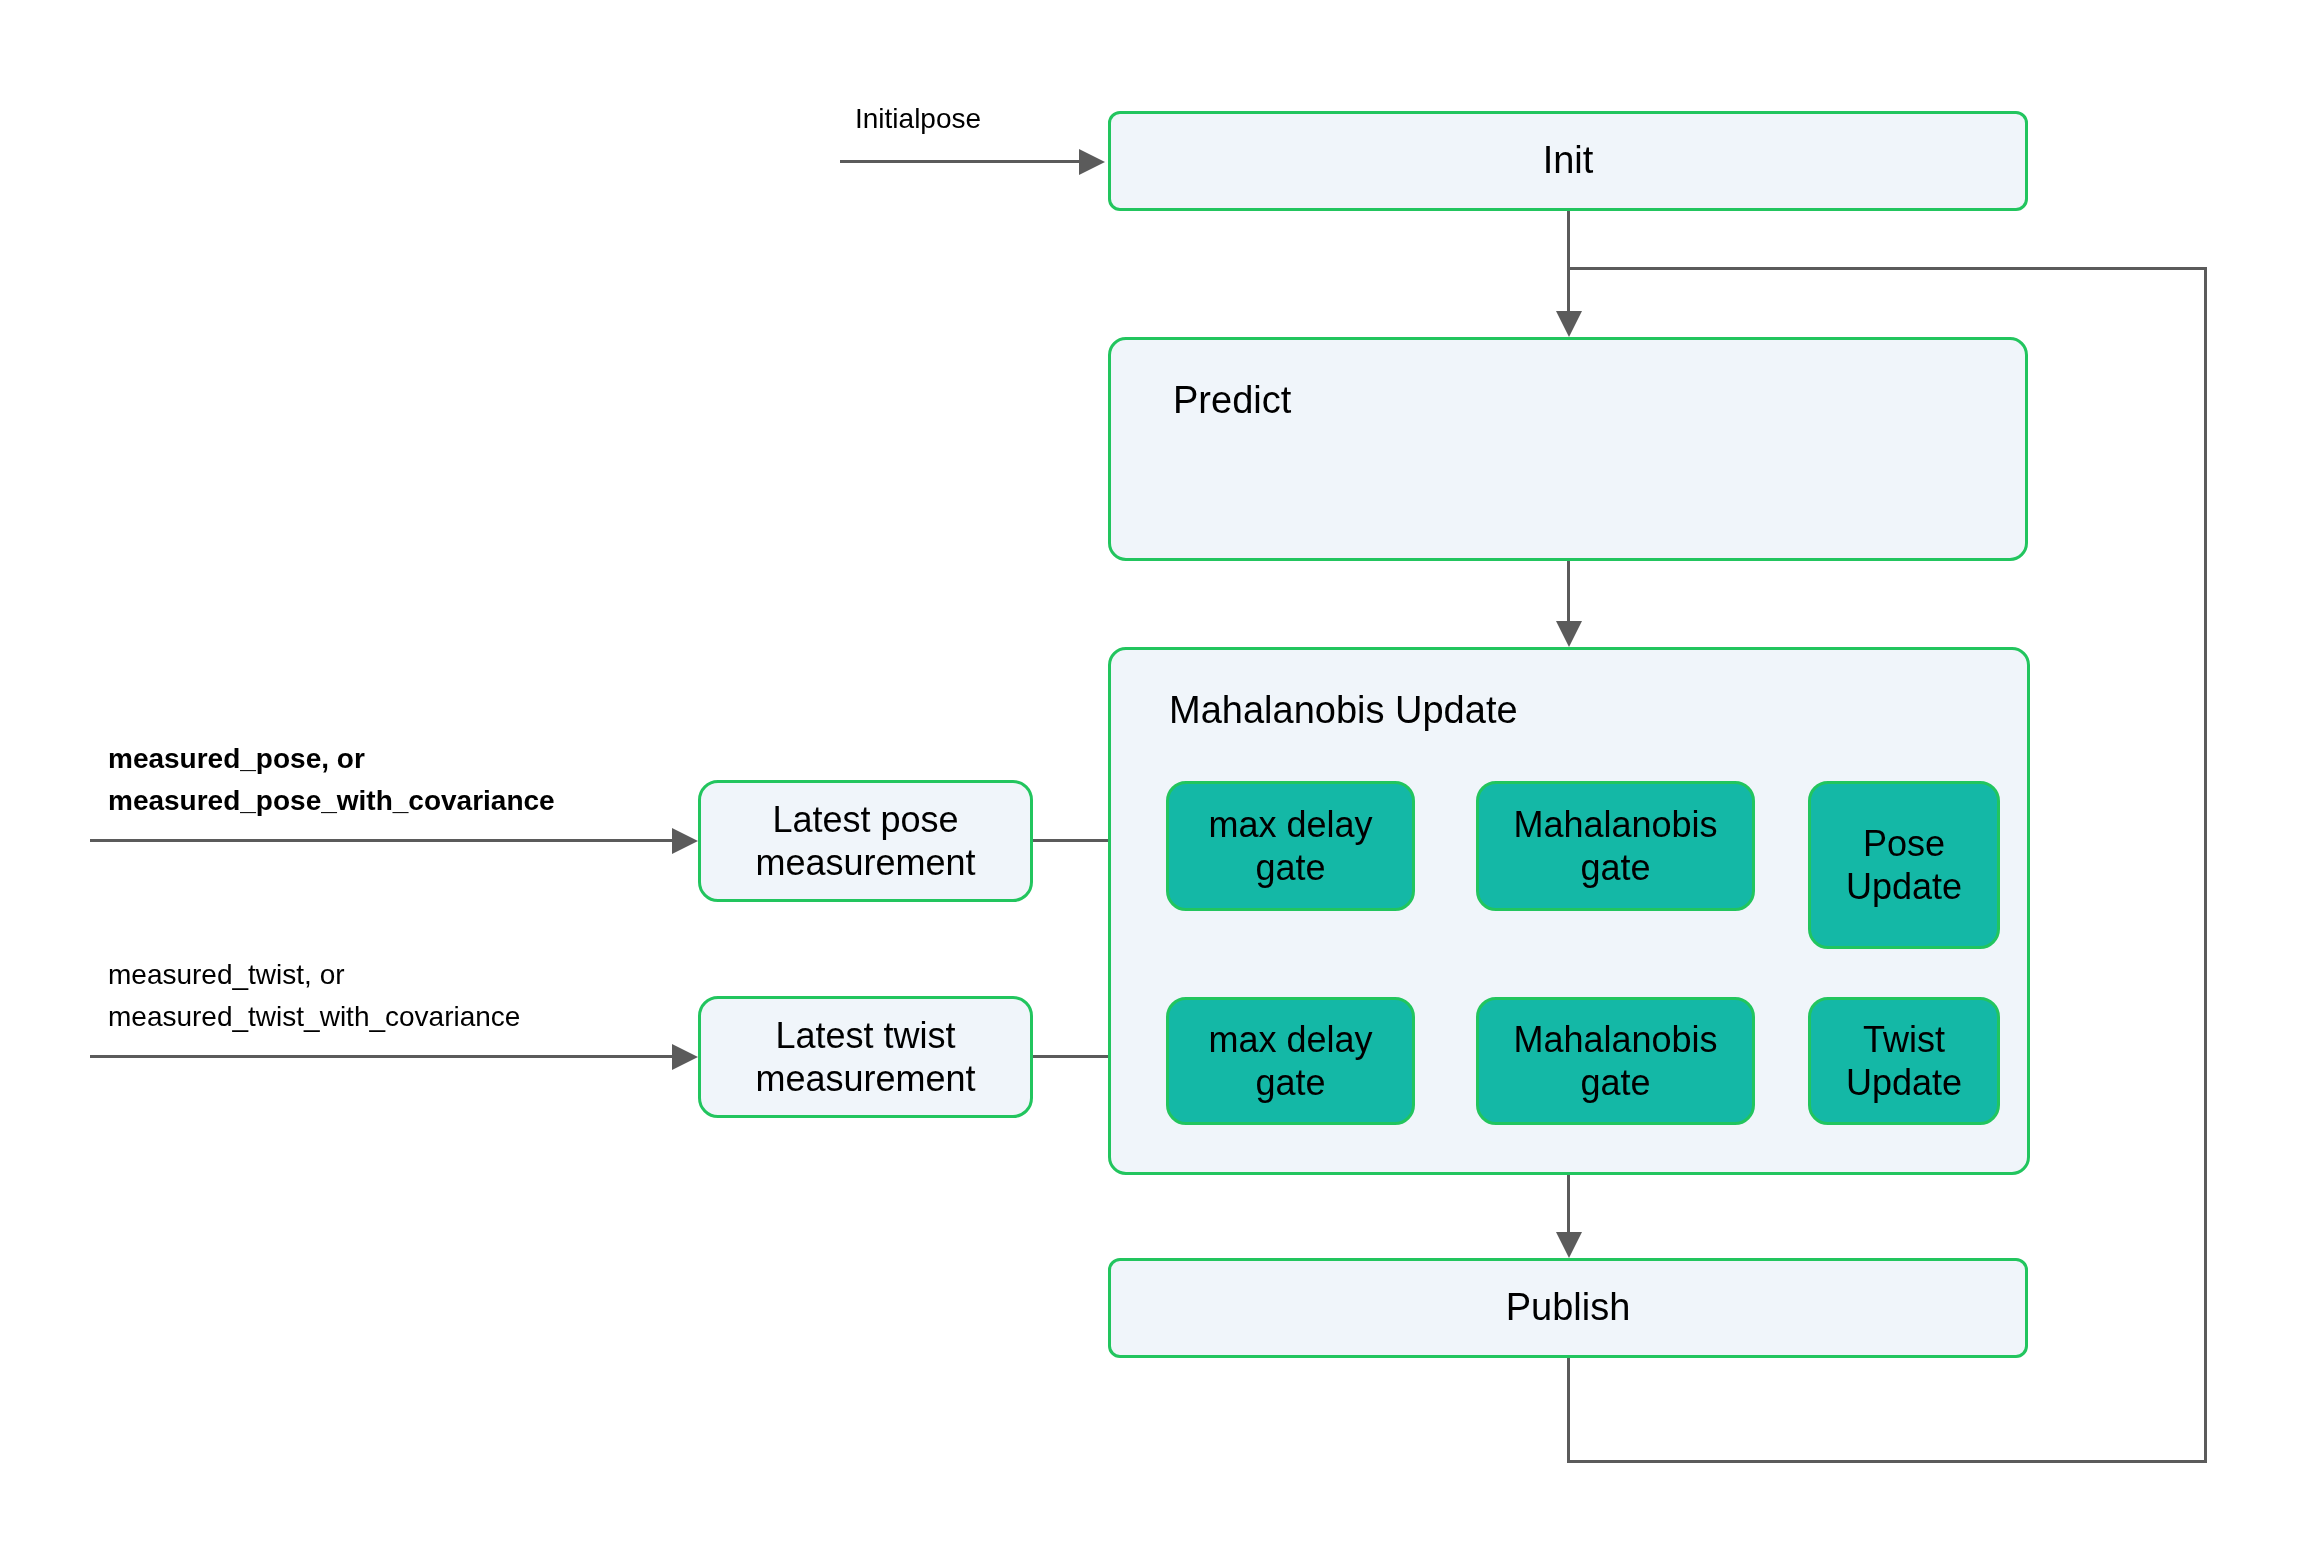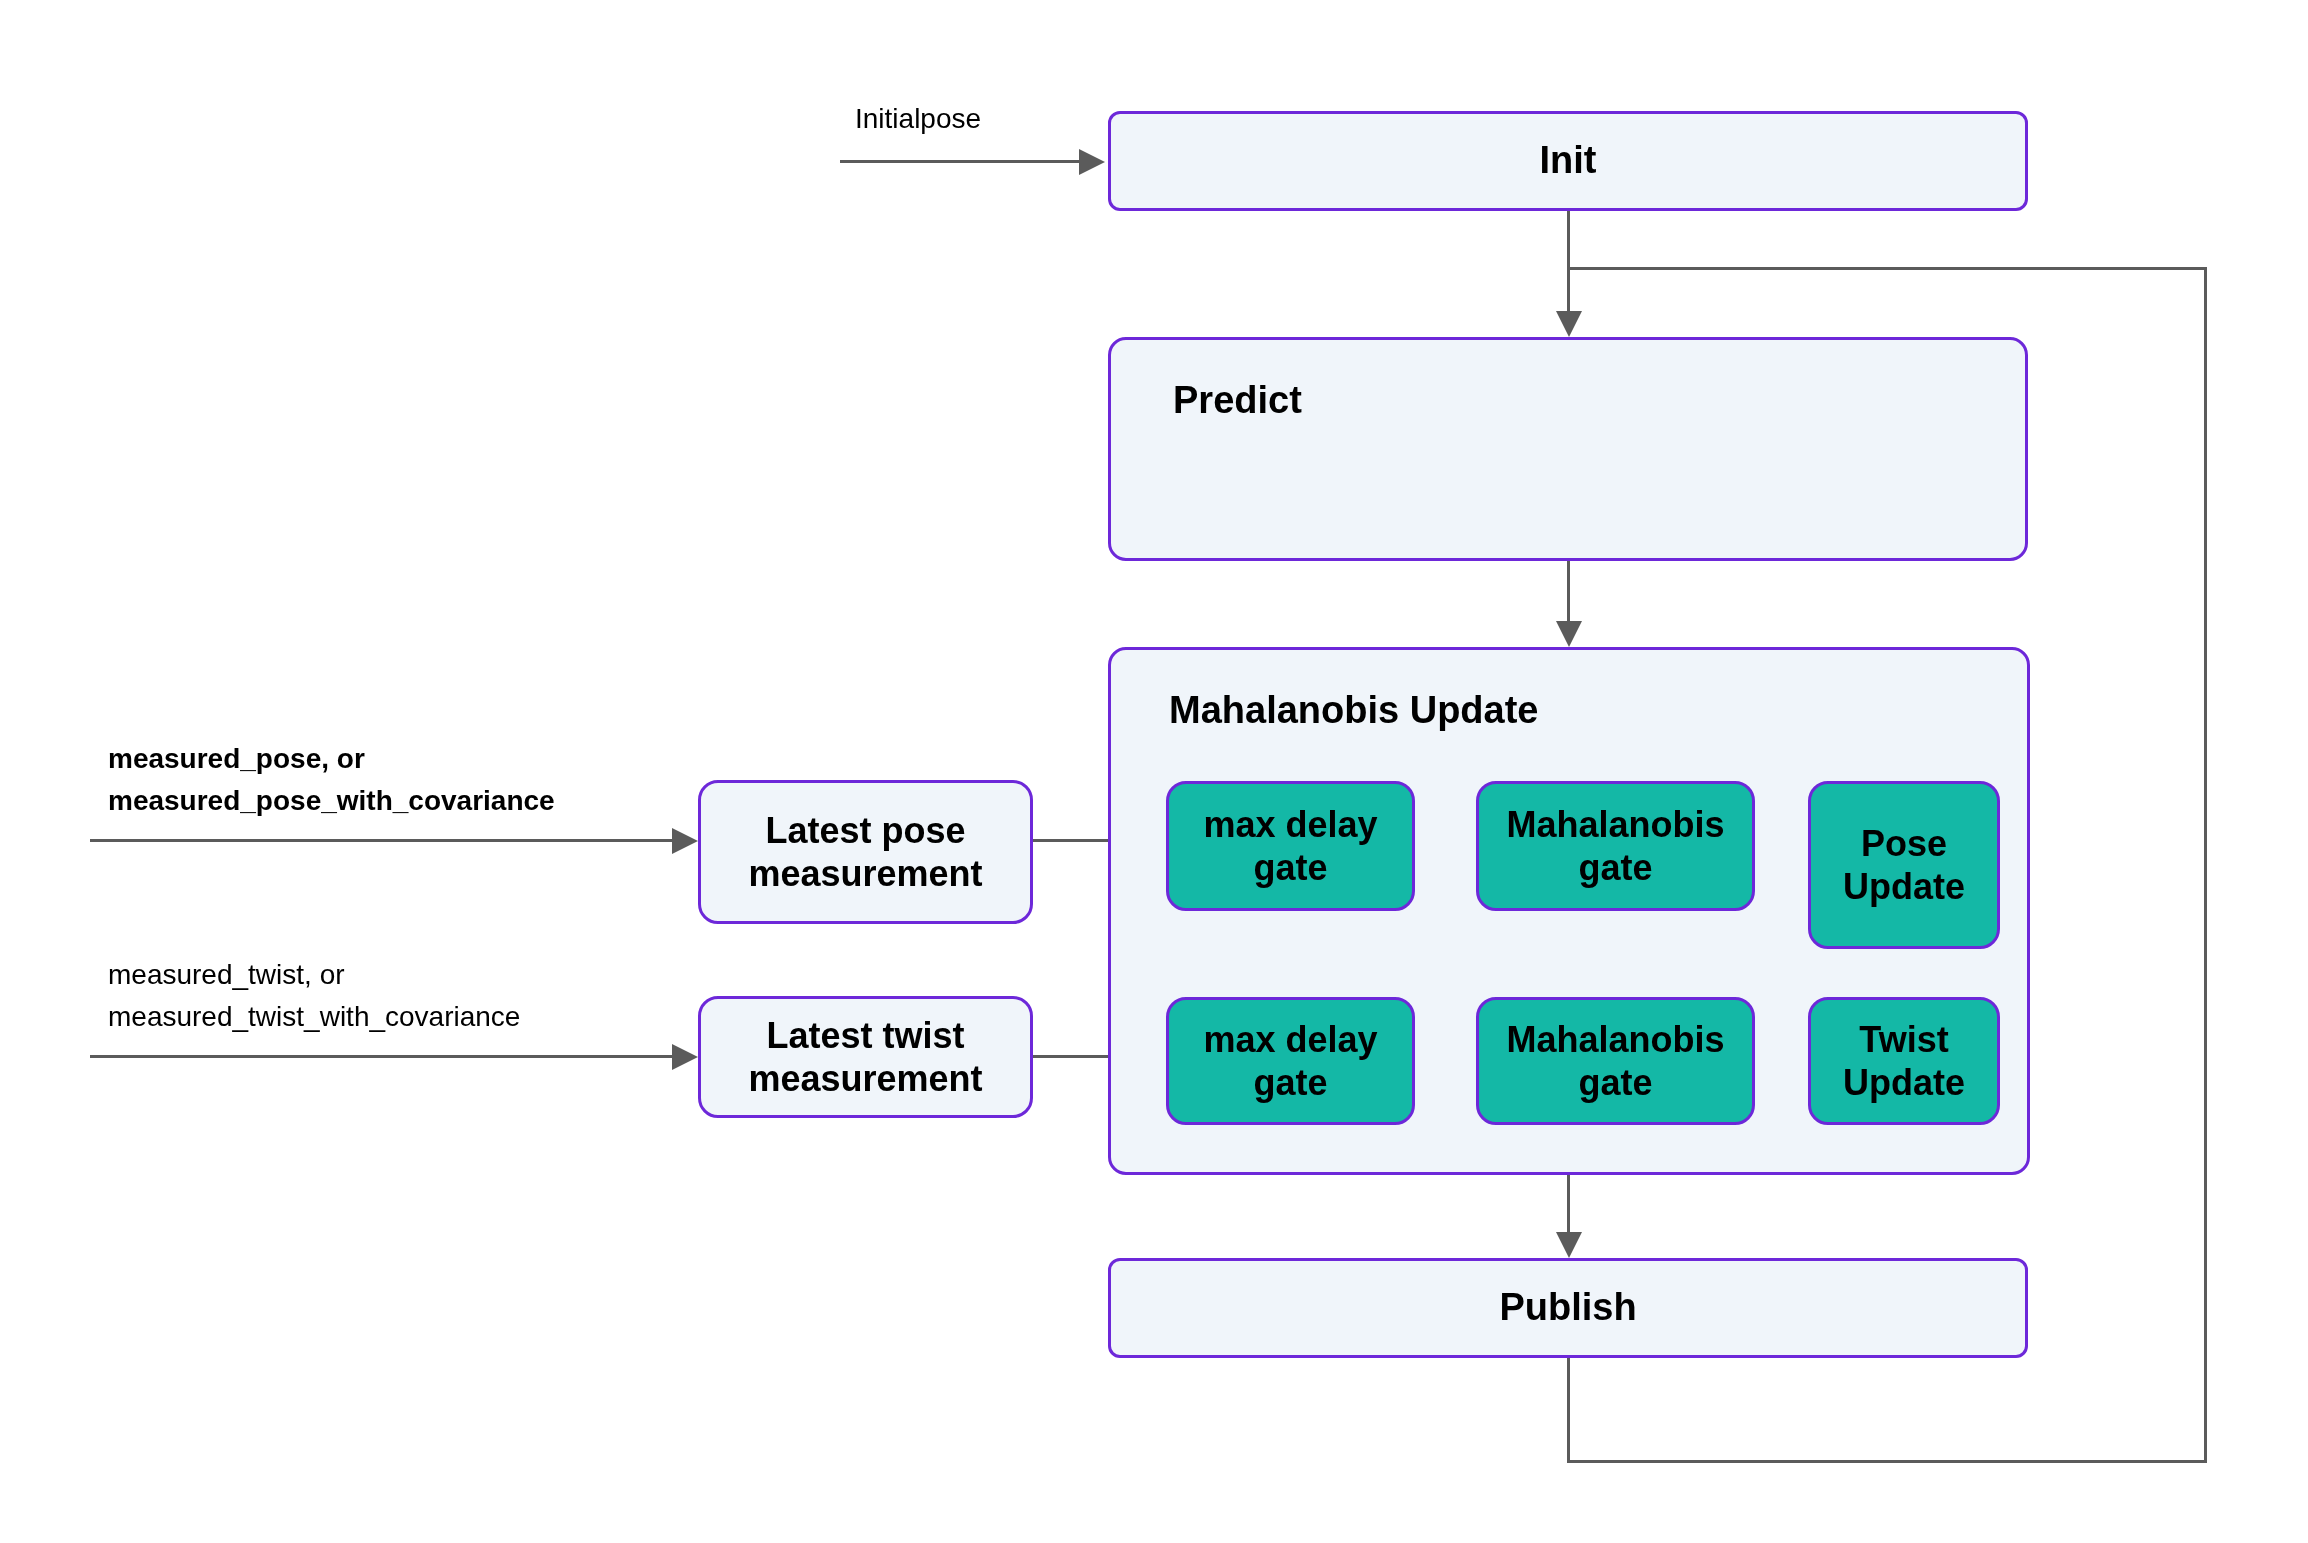--- a/index.html
+++ b/index.html
@@ -10,50 +10,49 @@
     background: #ffffff;
     font-family: "Liberation Sans", "DejaVu Sans", sans-serif;
     color: #000000;
     overflow: hidden;
   }
 
   
   .node {
     position: absolute;
     box-sizing: border-box;
-    border: 3px solid #6d28d9;
+    border: 3px solid #22c55e;
     background: #f0f5fa;
     display: flex;
     align-items: center;
     justify-content: center;
     text-align: center;
     font-size: 36px;
     line-height: 1.2;
-    font-weight: bold;
   }
   .node.big { border-radius: 12px; font-size: 38px; }
   .container { border-radius: 18px; background: #f0f5fa; }
   .inner { border-radius: 20px; background: #14b8a6; padding: 0 30px; }
 
   .container-title {
     position: absolute;
     font-size: 38px;
     line-height: 1.2;
     white-space: nowrap;
   }
 
   
   #init    { left: 1108px; top: 111px;  width: 920px; height: 100px; }
   #predict { left: 1108px; top: 337px;  width: 920px; height: 224px; }
   #predict-title { left: 62px; top: 38px; }
   #measurement-update { left: 1108px; top: 647px; width: 922px; height: 528px; }
   #mu-title { left: 58px; top: 38px; }
   #publish { left: 1108px; top: 1258px; width: 920px; height: 100px; }
 
-  #latest-pose  { left: 698px; top: 780px; width: 335px; height: 144px; border-radius: 20px; }
+  #latest-pose  { left: 698px; top: 780px; width: 335px; height: 122px; border-radius: 20px; }
   #latest-twist { left: 698px; top: 996px; width: 335px; height: 122px; border-radius: 20px; }
 
   
   #mdg-pose   { left: 55px;  top: 131px; width: 249px; height: 130px; }
   #mg-pose    { left: 365px; top: 131px; width: 279px; height: 130px; }
   #pose-upd   { left: 697px; top: 131px; width: 192px; height: 168px; align-items: center; }
   #mdg-twist  { left: 55px;  top: 347px; width: 249px; height: 128px; }
   #mg-twist   { left: 365px; top: 347px; width: 279px; height: 128px; }
   #twist-upd  { left: 697px; top: 347px; width: 192px; height: 128px; }
 

